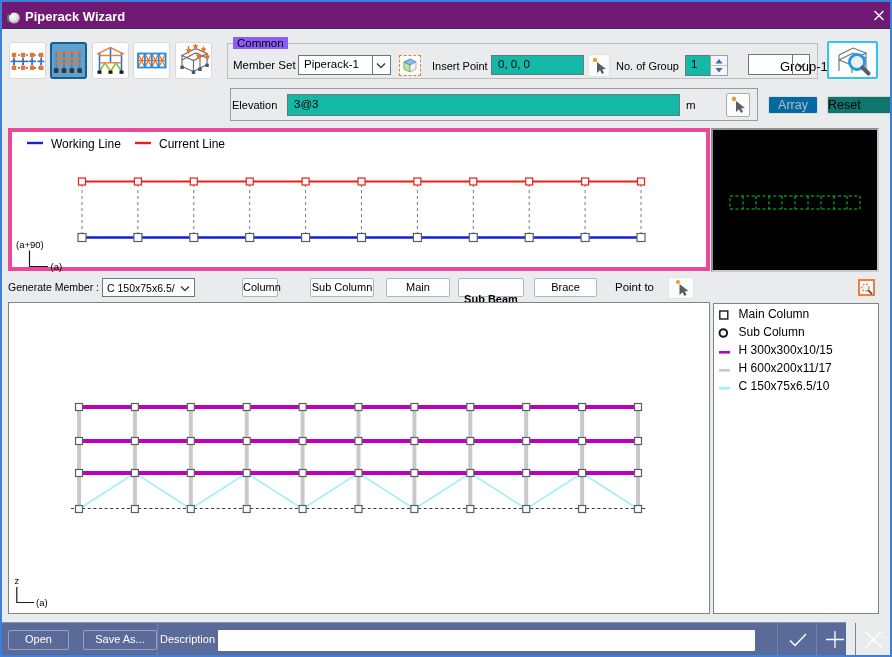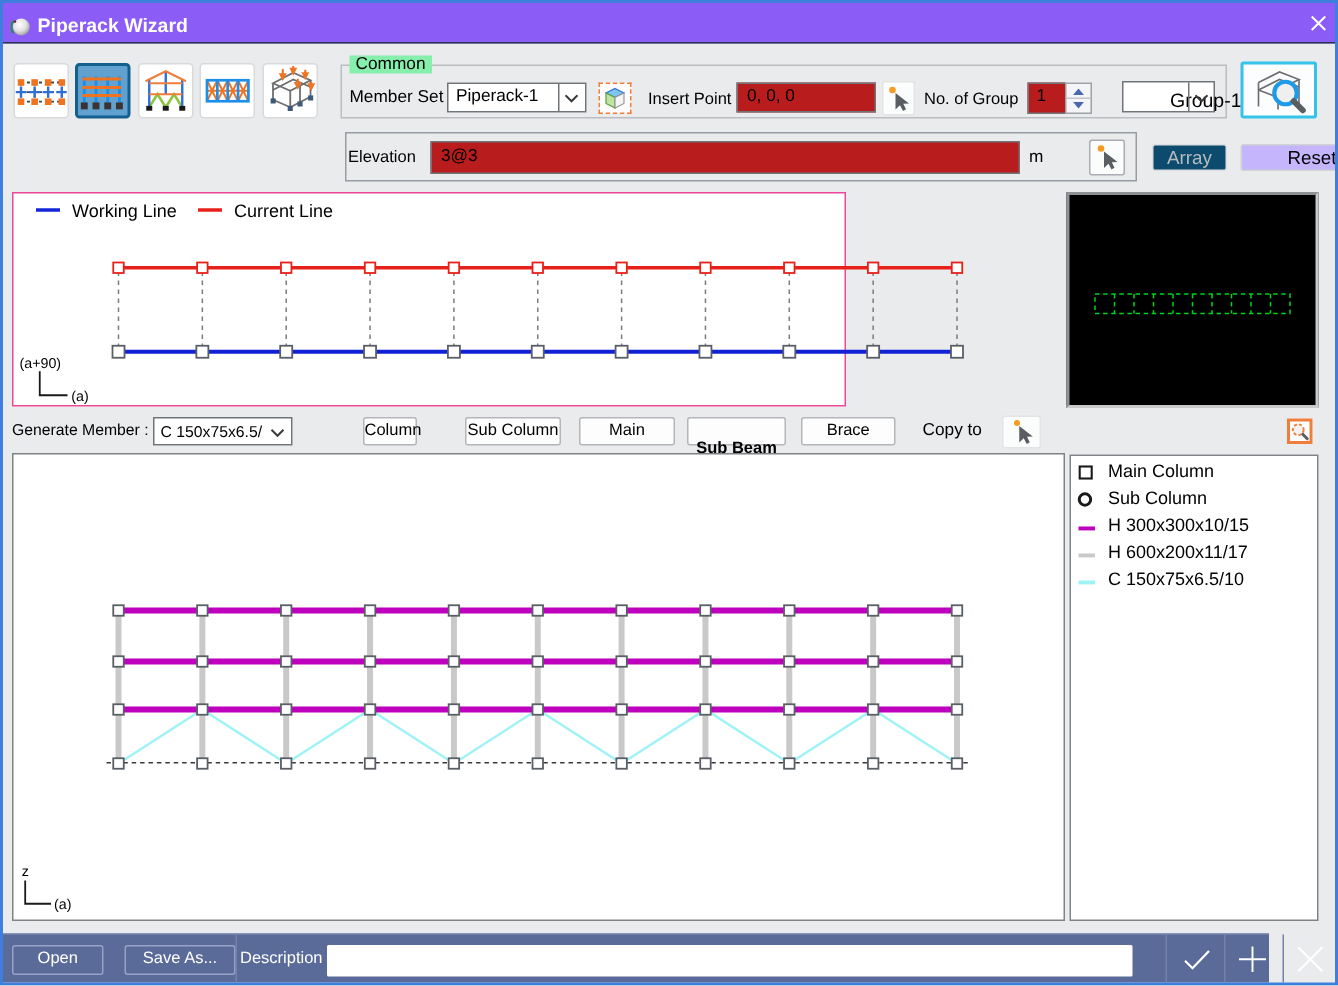--- a/index.html
+++ b/index.html
@@ -1,30 +1,30 @@
 <!DOCTYPE html>
 <html><head>
 <meta charset="utf-8">
 <style>
 * { margin:0; padding:0; box-sizing:border-box; }
 html,body { width:892px; height:657px; overflow:hidden; }
 body { position:relative; font-family:"Liberation Sans",sans-serif; background:#E9EBED; }
 .abs { position:absolute; }
 #winborder { left:0; top:0; width:892px; height:657px; border:2px solid #3E7EDC; z-index:50; pointer-events:none; }
-#titlebar { left:2px; top:2px; width:888px; height:27px; background:#8b5cf6; border-bottom:1px solid #2A3850; }
+#titlebar { left:2px; top:2px; width:888px; height:27px; background:#701a75; border-bottom:1px solid #2A3850; }
 #title-text { left:23px; top:7px; color:#FFFFFF; font-size:13px; font-weight:bold; }
 .toolbtn { top:42px; width:37px; height:37px; background:#FFFFFF; border:1px solid #D8DADC; border-radius:3px; }
 .toolbtn.sel { background:#61A1CF; border:2px solid #13608F; }
 .lbl { font-size:11.5px; color:#000000; white-space:nowrap; }
-.inputbox { background:#b91c1c; border:1px solid #70757A; font-size:11.5px; color:#000000; }
+.inputbox { background:#14b8a6; border:1px solid #70757A; font-size:11.5px; color:#000000; }
 .combo { background:#FFFFFF; border:1px solid #70757A; font-size:11.5px; color:#000000; white-space:nowrap; }
 .combo .arr { position:absolute; right:0; top:0; bottom:0; border-left:1px solid #70757A; }
 .btn { background:#FDFDFD; border:1px solid #B4B6B9; border-radius:2px; font-size:11px; color:#000000; text-align:center; white-space:nowrap; }
 #elevpanel { left:230px; top:88px; width:528px; height:33px; border:1px solid #989DA3; }
-#canvas1 { left:8px; top:128px; width:556px; height:143px; background:#FFFFFF; border:1px solid #ec4899; }
+#canvas1 { left:8px; top:128px; width:702px; height:143px; background:#FFFFFF; border:4px solid #ec4899; }
 #blackpanel { left:711px; top:128px; width:168px; height:144px; background:#000000; border:2px solid #8E9296; border-right-color:#C8CACC; border-bottom-color:#C8CACC; }
 #canvas2 { left:8px; top:302px; width:702px; height:312px; background:#FFFFFF; border:1px solid #7F8388; }
 #legendpanel { left:713px; top:303px; width:166px; height:311px; background:#FFFFFF; border:1px solid #7F8388; }
 #bottombar { left:2px; top:622px; width:844px; height:33px; background:#5A6B99; border-top:1px solid #8794B8; }
 .bbtn { background:transparent; border:1px solid #97A3C4; border-radius:2px; color:#FFFFFF; font-size:11px; text-align:center; white-space:nowrap; }
 .bsep { width:1px; background:#7581A8; top:0; bottom:0; }
 </style>
 </head>
 <body>
 
@@ -171,21 +171,21 @@
     <g fill="#3C5A78">
       <rect x="4.4" y="22.6" width="3.4" height="3.4"></rect>
         <rect x="15.8" y="27.6" width="3.4" height="3.4"></rect>
         <rect x="29.4" y="20.6" width="3.4" height="3.4"></rect>
         <rect x="22.3" y="24.6" width="3.4" height="3.4"></rect>
     </g>
   </svg>
 </div>
 
 <div class="abs" style="left:227px; top:43px; width:591px; height:36px; border:1px solid #BBBEC1;"></div>
-<div class="abs" style="left:233px; top:37px; padding:0 4px; background:#86efac; font-size:11.5px;">Common</div>
+<div class="abs" style="left:233px; top:37px; padding:0 4px; background:#8b5cf6; font-size:11.5px;">Common</div>
 
 <div class="abs lbl" style="left:233px; top:59px;">Member Set</div>
 <div class="abs combo" style="left:298px; top:55px; width:93px; height:20px;">
   <div class="abs" style="left:5px; top:2px;">Piperack-1</div>
   <div class="arr" style="width:18px;"></div>
   <svg class="abs" style="right:4px; top:7px;" width="10" height="6" viewBox="0 0 10 6">
       <path d="M1,0.5 L5,4.5 L9,0.5" stroke="#3A3A3A" stroke-width="1.3" fill="none"></path>
     </svg>
 </div>
 <div class="abs" style="left:399px; top:55px; width:22px; height:21px; background:#FDFDFD; border:1px dashed #F07D3A;">
@@ -242,22 +242,22 @@
 <div class="abs" id="elevpanel"></div>
 <div class="abs lbl" style="left:232px; top:99px; font-size:11px;">Elevation</div>
 <div class="abs inputbox" style="left:287px; top:94px; width:393px; height:22px; padding:3px 0 0 6px;">3@3</div>
 <div class="abs lbl" style="left:686px; top:99px;">m</div>
 <div class="abs" style="left:726px; top:93px; width:24px; height:24px; background:#FBFCFC; border:1px solid #A9ADB2; border-radius:2px;">
   <svg width="22" height="22" viewBox="0 0 22 22">
     <circle cx="7" cy="5" r="2.2" fill="#F59A23"></circle>
     <path d="M9,7 L9,18 L12,15.2 L14,19 L16,17.8 L14.2,14.2 L18,14 Z" fill="#5A5E63"></path>
   </svg>
 </div>
-<div class="abs" style="left:768px; top:96px; width:50px; height:18px; background:#0c4a6e; border:1px solid #DCDEE0; border-radius:2px; font-size:12.5px; color:#B9BCBF; text-align:center; padding-top:1px;">Array</div>
-<div class="abs" style="left:827px; top:96px; width:65px; height:18px; background:#c4b5fd; border:1px solid #D0D2D4; border-radius:2px; font-size:12.5px; color:#000; text-align:right; padding-top:1px;">Reset</div>
+<div class="abs" style="left:768px; top:96px; width:50px; height:18px; background:#0369a1; border:1px solid #DCDEE0; border-radius:2px; font-size:12.5px; color:#B9BCBF; text-align:center; padding-top:1px;">Array</div>
+<div class="abs" style="left:827px; top:96px; width:65px; height:18px; background:#0f766e; border:1px solid #D0D2D4; border-radius:2px; font-size:12.5px; color:#000; text-align:left; padding-top:1px;">Reset</div>
 
 <div class="abs" id="canvas1">
 <svg width="700" height="141" viewBox="0 0 700 141">
   <line x1="15" y1="11" x2="31" y2="11" stroke="#1425D8" stroke-width="2.4"></line>
   <text x="39" y="15.5" font-size="12" fill="#000">Working Line</text>
   <line x1="123" y1="11" x2="139" y2="11" stroke="#E8201A" stroke-width="2.4"></line>
   <text x="147" y="15.5" font-size="12" fill="#000">Current Line</text>
   <g stroke="#7C7C7C" stroke-width="1" stroke-dasharray="3,3">
     <line x1="70" y1="52" x2="70" y2="103"></line>
         <line x1="125.9" y1="52" x2="125.9" y2="103"></line>
@@ -327,21 +327,21 @@
   <div class="abs" style="left:4px; top:3px; font-size:10.5px;">C 150x75x6.5/</div>
   <svg class="abs" style="right:4px; top:7px;" width="10" height="6" viewBox="0 0 10 6">
       <path d="M1,0.5 L5,4.5 L9,0.5" stroke="#3A3A3A" stroke-width="1.3" fill="none"></path>
     </svg>
 </div>
 <div class="abs btn" style="left:242px; top:278px; width:36px; height:19px; padding-top:2px;">Column</div>
 <div class="abs btn" style="left:310px; top:278px; width:64px; height:19px; padding-top:2px;">Sub Column</div>
 <div class="abs btn" style="left:386px; top:278px; width:64px; height:19px; padding-top:2px;">Main</div>
 <div class="abs btn" style="left:458px; top:278px; width:66px; height:19px; padding-top:14px;font-weight:bold;">Sub Beam</div>
 <div class="abs btn" style="left:534px; top:278px; width:63px; height:19px; padding-top:2px;">Brace</div>
-<div class="abs lbl" style="left:615px; top:281px;">Copy to</div>
+<div class="abs lbl" style="left:615px; top:281px;">Point to</div>
 <div class="abs" style="left:668px; top:277px; width:26px; height:22px; background:#FBFCFC; border:1px solid #E2E4E6; border-radius:2px;">
   <svg width="24" height="20" viewBox="0 0 24 20">
     <circle cx="9" cy="4" r="2" fill="#F59A23"></circle>
     <path d="M10.5,6 L10.5,17 L13.5,14.2 L15.5,18 L17.5,16.8 L15.7,13.2 L19.5,13 Z" fill="#5A5E63"></path>
   </svg>
 </div>
 <div class="abs" style="left:858px; top:279px; width:17px; height:17px; background:#FFFFFF; border:2px solid #F07D3A;">
   <svg width="13" height="13" viewBox="0 0 13 13">
     <circle cx="5.5" cy="5.5" r="3.6" fill="#F2F2F2" stroke="#F07D3A" stroke-width="1.3" stroke-dasharray="2,1.4"></circle>
     <path d="M8.5,8.5 L11.5,11.5" stroke="#5A5E63" stroke-width="2" stroke-linecap="round"></path>

